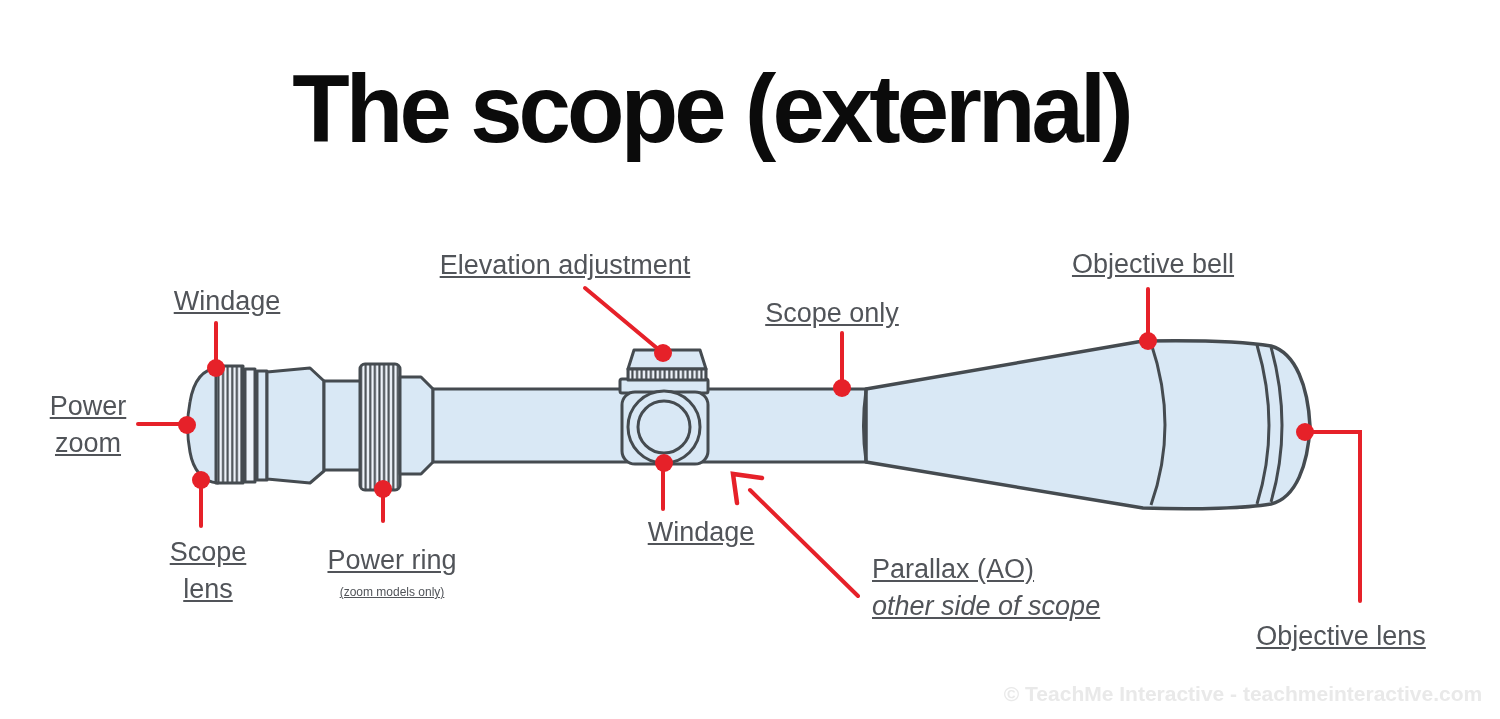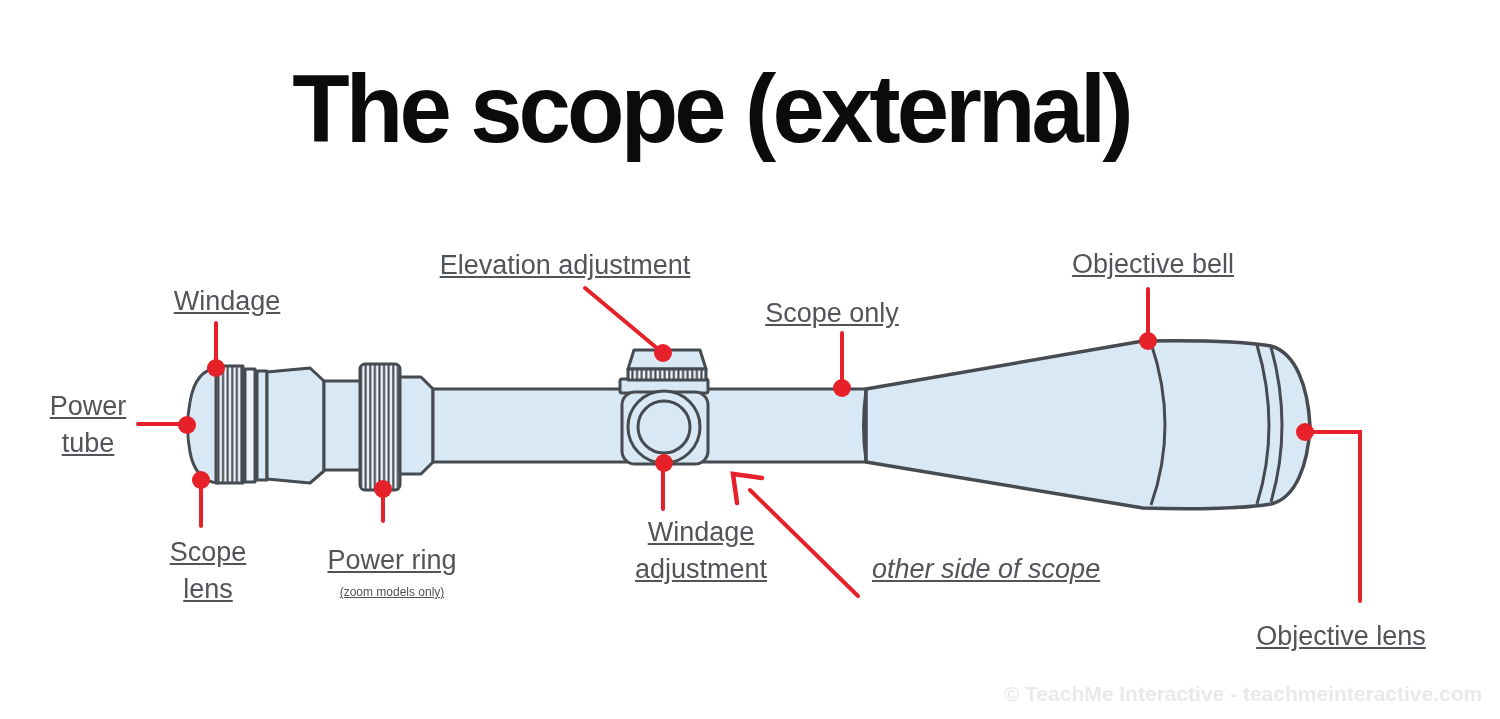--- a/index.html
+++ b/index.html
@@ -100,43 +100,43 @@
       <circle cx="1305" cy="432" r="9"></circle>
     </g>
   </svg>
 
   <div class="page-title">The scope (external)</div>
 
   <div class="label" style="left:227px;top:283px;">Windage</div>
 
   <div class="label" style="left:88px;top:388px;">
     <div>Power</div>
-    <div>tube</div>
+    <div>zoom</div>
   </div>
 
   <div class="label" style="left:208px;top:534px;">
     <div>Scope</div>
     <div>lens</div>
   </div>
 
   <div class="label" style="left:392px;top:542px;">
     <div>Power ring</div>
     <span class="note">(zoom models only)</span>
   </div>
 
   <div class="label" style="left:565px;top:247px;">Elevation adjustment</div>
 
   <div class="label" style="left:701px;top:514px;">
     <div>Windage</div>
-    <div>adjustment</div>
   </div>
 
   <div class="label" style="left:832px;top:295px;">Scope only</div>
 
   <div class="label left-align" style="left:872px;top:551px;text-align:left;">
+    <div>Parallax (AO)</div>
     <div class="italic">other side of scope</div>
   </div>
 
   <div class="label" style="left:1341px;top:618px;">Objective lens</div>
 
   <div class="label" style="left:1153px;top:246px;">Objective bell</div>
 
   <div class="watermark">© TeachMe Interactive - teachmeinteractive.com</div>
 </div>
 

